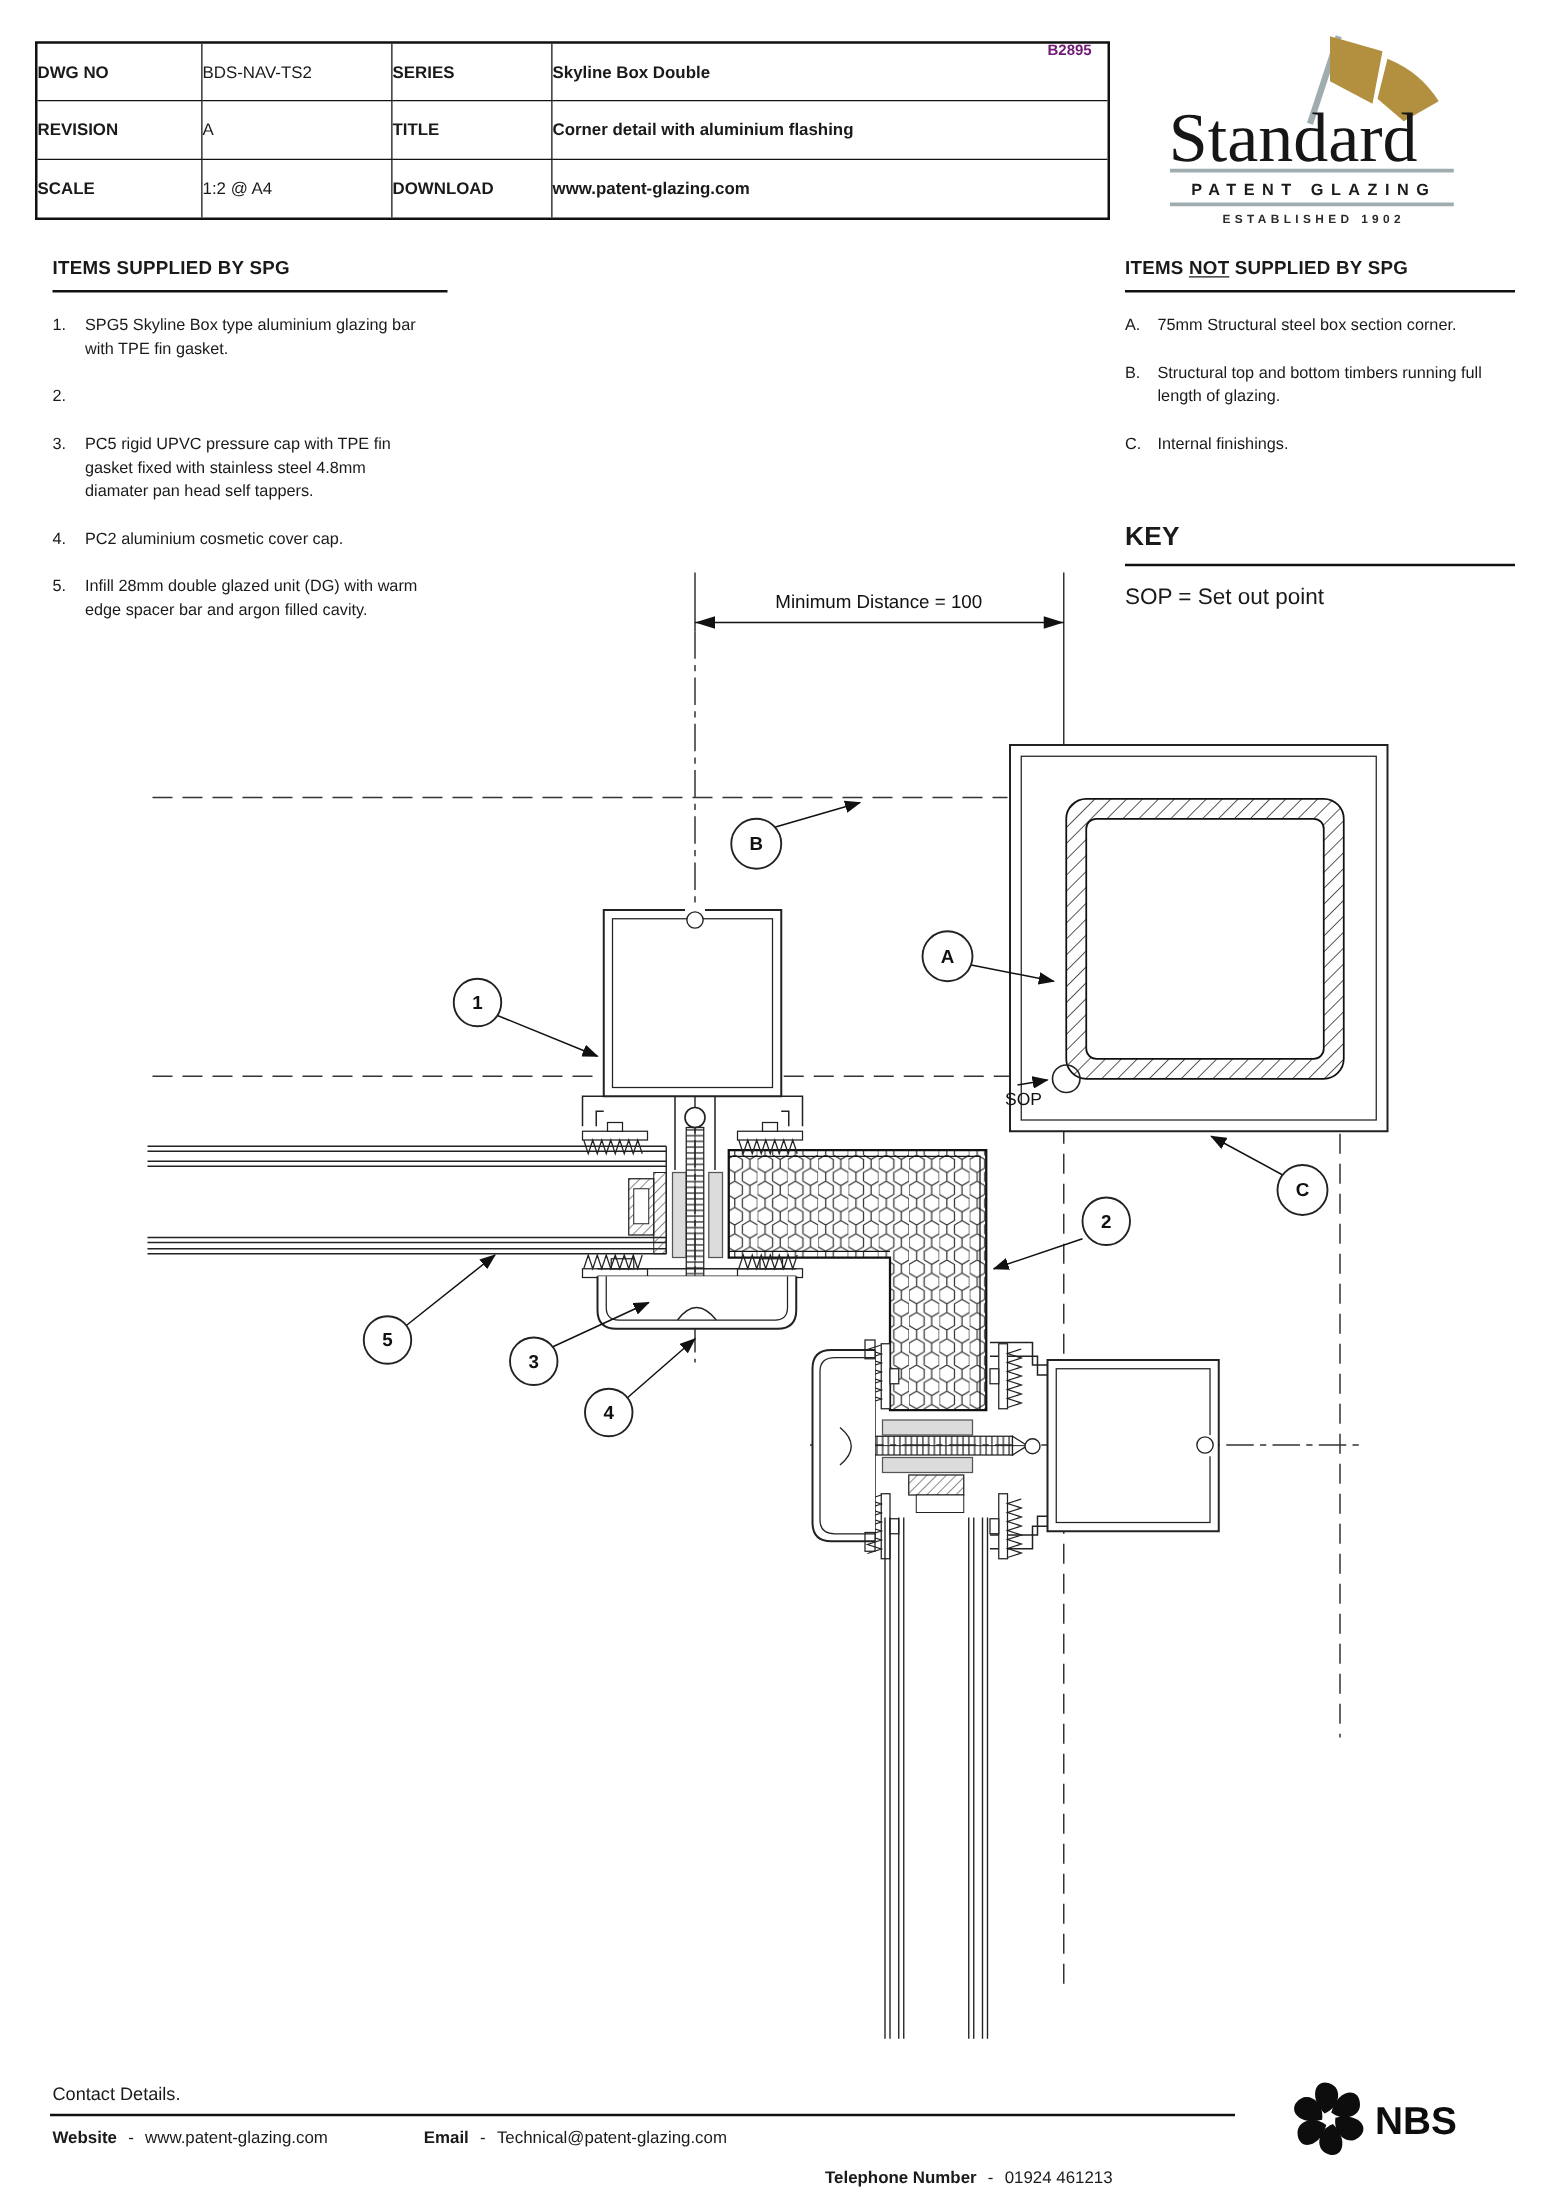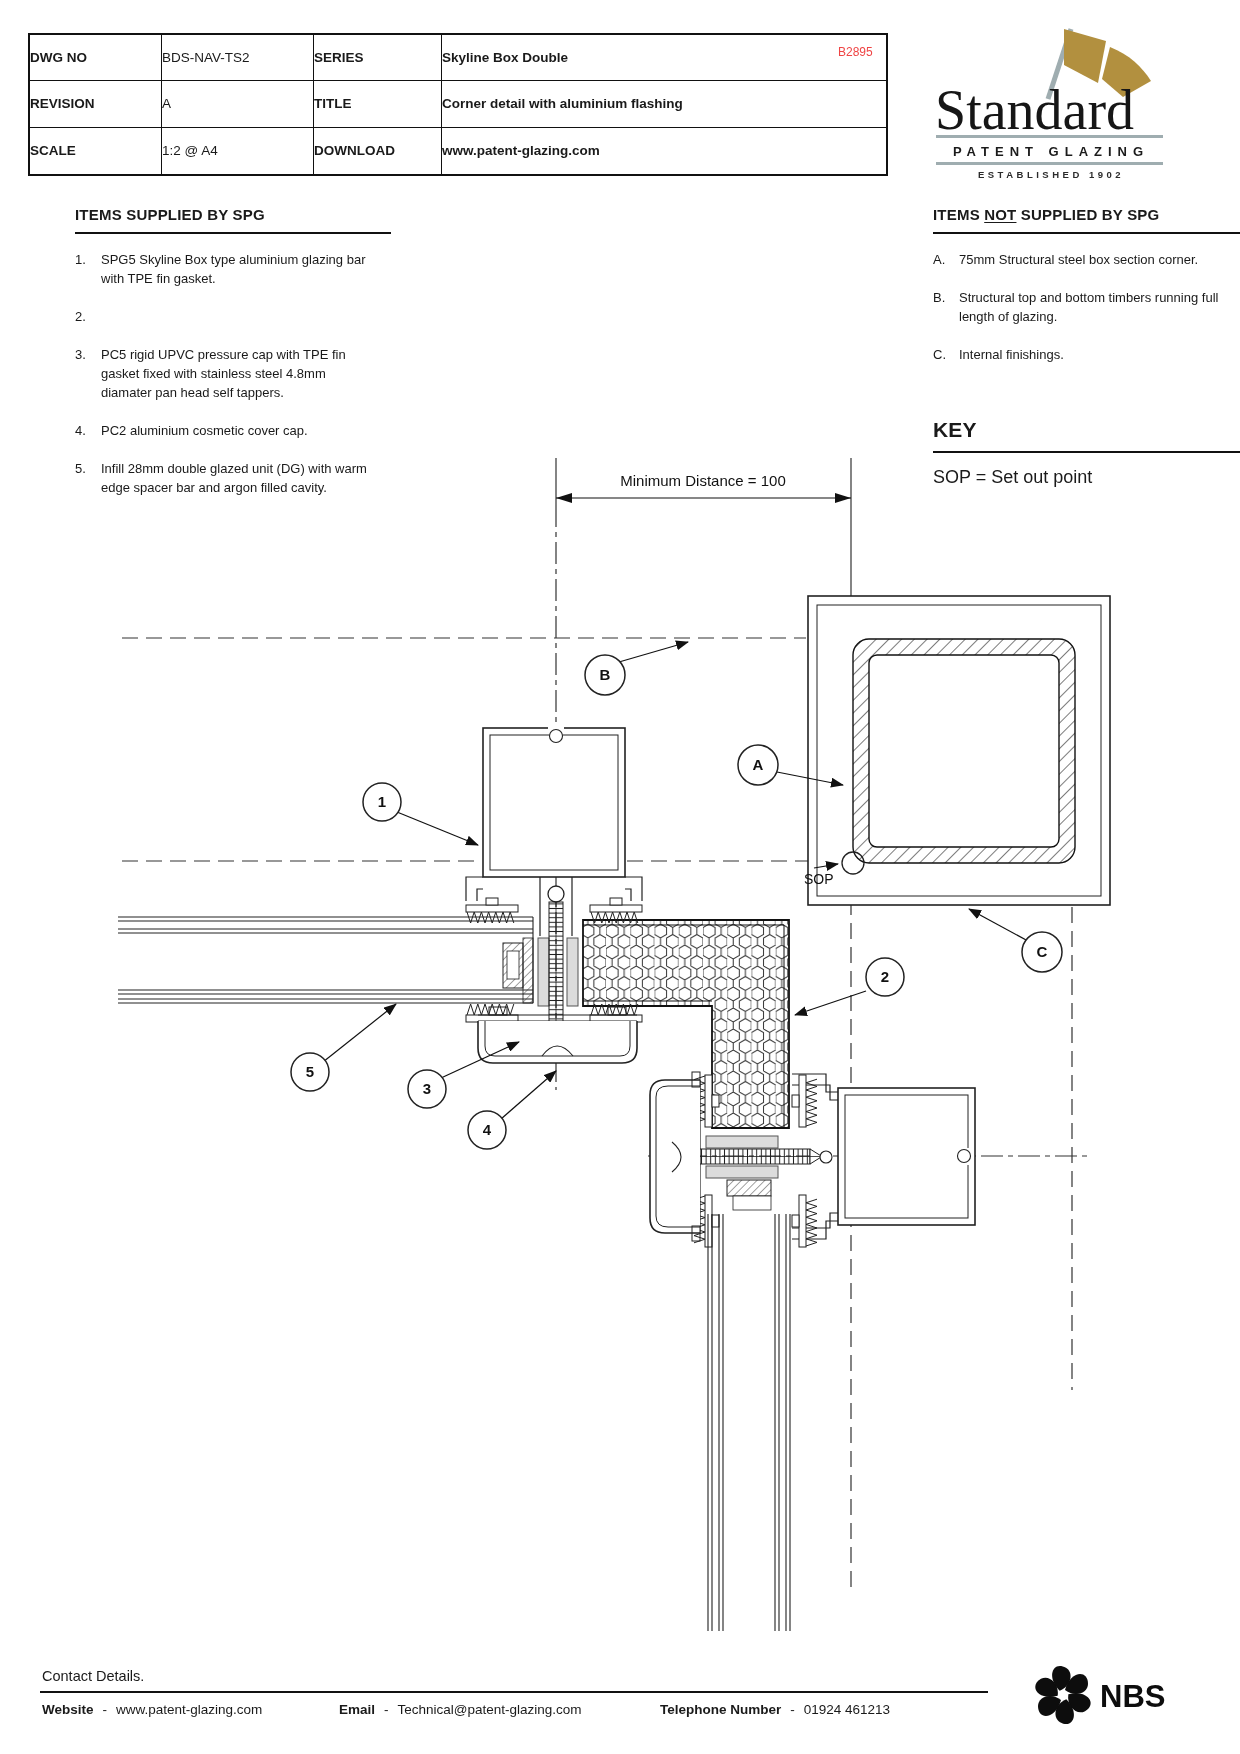--- a/index.html
+++ b/index.html
@@ -7,23 +7,23 @@
         font-family:"Liberation Sans",sans-serif;color:#1a1a1a;}
   
   .tblock{position:absolute;left:28px;top:33px;width:856px;height:139px;
           border:2px solid #111;display:grid;
           grid-template-columns:132px 152px 128px 1fr;grid-template-rows:1fr 1fr 1fr;}
   .tblock .cell{border-right:1px solid #111;border-bottom:1px solid #111;
           display:flex;align-items:center;padding-left:0;font-size:13.5px;}
   .tblock .cell.rowend{border-right:none;font-weight:bold;}
   .tblock .cell.botrow{border-bottom:none;}
   .tblock .lab{font-weight:bold;}
-  .watermark{position:absolute;left:838px;top:45px;font-size:12px;color:#ef4444;}
-  
-  .notes{position:absolute;top:206px;margin-left:33px;}
+  .watermark{position:absolute;left:838px;top:33px;font-size:12px;color:#701a75;font-weight:bold;}
+  
+  .notes{position:absolute;top:206px;}
   .notes.left{left:42px;width:316px;}
   .notes.right{left:900px;width:312px;}
   .notes h2{margin:0;font-size:15px;letter-spacing:.2px;}
   .notes .rule{height:2px;background:#111;margin:9px 0 16px 0;}
   .nitem{display:flex;margin-bottom:19px;font-size:13px;line-height:19px;}
   .nitem .num{width:26px;flex:none;}
   .nitem .txt{width:276px;}
   .keyblock{margin-top:54px;}
   .keyblock h2{margin:0;font-size:21px;}
   .keyblock .rule{height:2px;background:#111;margin:9px 0 14px 0;}
@@ -38,21 +38,21 @@
   svg.logo{position:absolute;left:920px;top:25px;}
   .logo-main{font-family:"Liberation Serif",serif;font-size:56px;fill:#161616;}
   .logo-sub{font-size:13px;font-weight:bold;letter-spacing:6px;fill:#1b1b1b;}
   .logo-est{font-size:9.5px;font-weight:bold;letter-spacing:3.5px;fill:#2b2b2b;}
   
   .contact-h{position:absolute;left:42px;top:1668px;font-size:14.5px;font-weight:normal;}
   .footrule{position:absolute;left:40px;top:1691px;width:948px;height:2px;background:#111;}
   .footrow{position:absolute;left:42px;top:1702px;width:946px;height:20px;font-size:13.5px;}
   .footpair{position:absolute;top:0;display:flex;gap:9px;white-space:nowrap;}
   .footpair .fl{font-weight:bold;}
-  .fp-web{left:0;} .fp-mail{left:297px;} .fp-tel{left:618px;}
+  .fp-web{left:0;} .fp-mail{left:297px;} .fp-tel{left:618px;margin-top:32px;}
   svg.nbs{position:absolute;left:1028px;top:1655px;}
   .nbs-t{font-size:31px;font-weight:bold;fill:#0d0d0d;}
 </style>
 </head>
 <body>
 
 <div class="page">
 
   <div class="tblock">
     <div class="cell lab">DWG NO</div>

